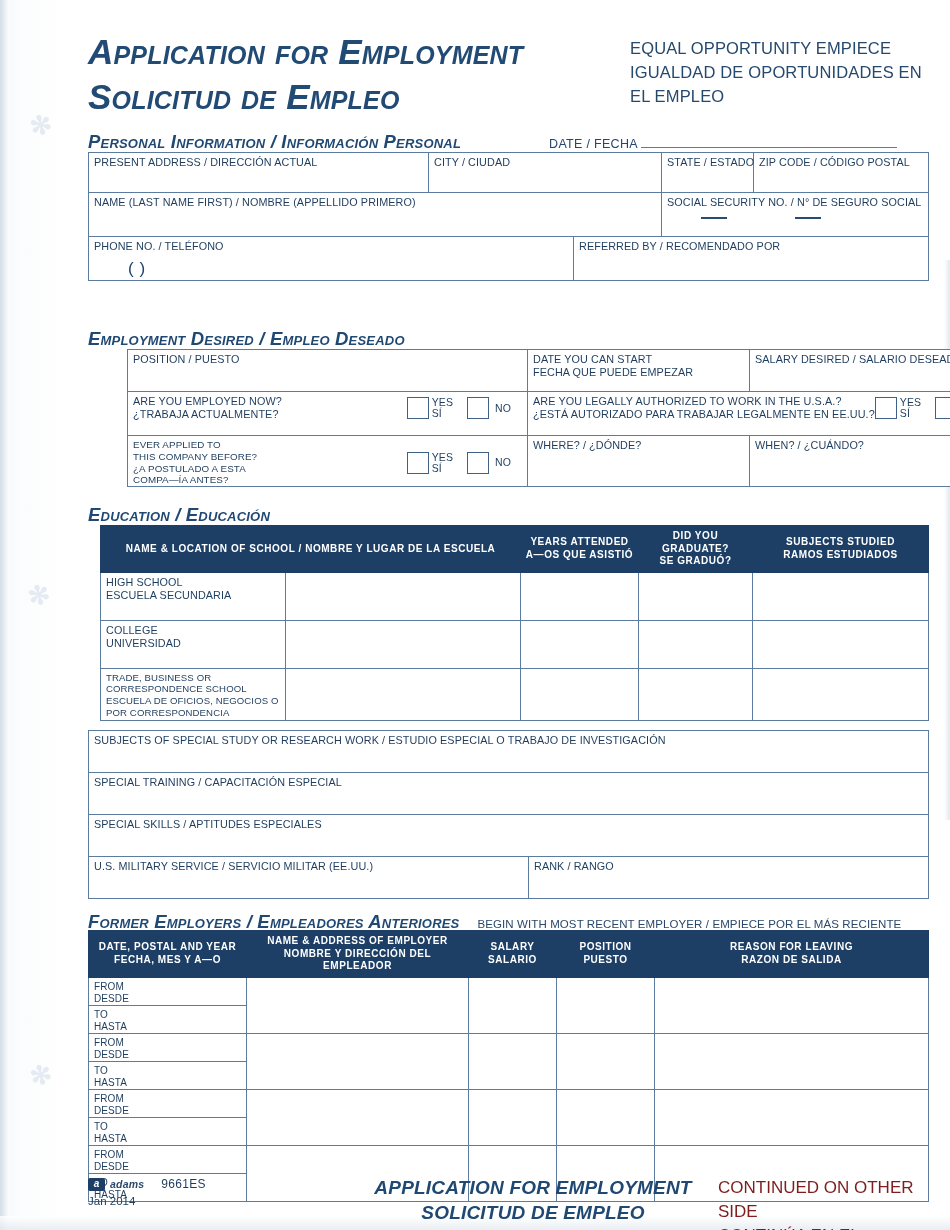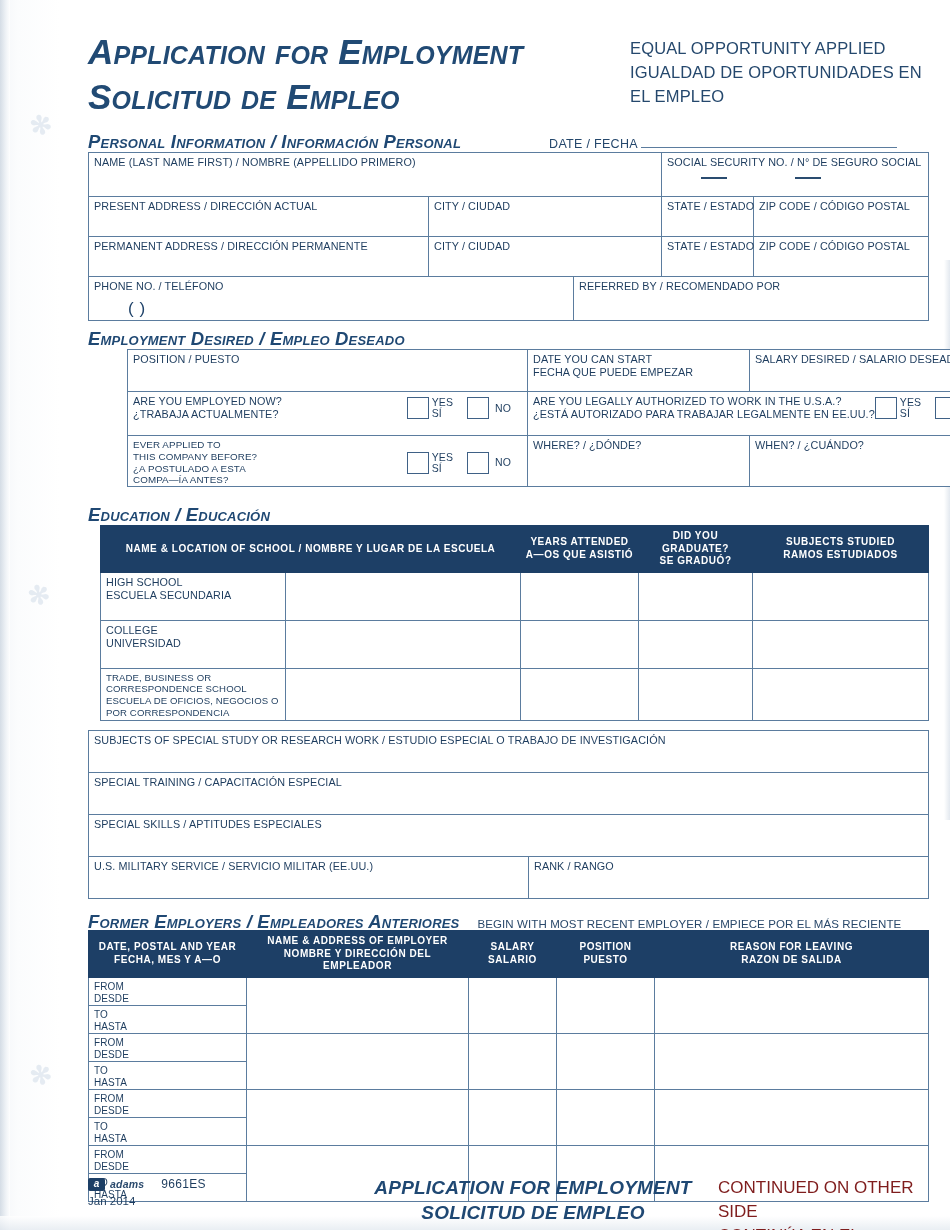--- a/index.html
+++ b/index.html
@@ -156,21 +156,21 @@
 
 <div class="page">
 
   <div class="hdr">
     <div class="title-block">
       <div class="titles">
         <div class="t-line">Application for Employment</div>
         <div class="t-line">Solicitud de Empleo</div>
       </div>
       <div class="eeo">
-        <div>EQUAL OPPORTUNITY APPLIED</div>
+        <div>EQUAL OPPORTUNITY EMPIECE</div>
         <div>IGUALDAD DE OPORTUNIDADES EN</div>
         <div>EL EMPLEO</div>
       </div>
     </div>
   </div>
 
   <div style="position:absolute;left:88px;top:131px;width:840px;display:flex;align-items:baseline;">
     <div class="sec-h">
       <span>Personal Information</span>
       <span class="sep">/</span>
@@ -185,54 +185,40 @@
   <table class="tbl" style="position:absolute;left:88px;top:152px;">
     <colgroup>
       <col style="width:340px">
         <col style="width:145px">
         <col style="width:88px">
         <col style="width:92px">
         <col style="width:175px">
     </colgroup>
     <tbody>
         <tr>
+      <td style="height:40px">
+        <span class="lbl">PRESENT ADDRESS / DIRECCIÓN ACTUAL</span>
+      </td>
+      <td colspan="2">
+        <span class="lbl">CITY / CIUDAD</span>
+      </td>
+      <td>
+        <span class="lbl">STATE / ESTADO</span>
+      </td>
+      <td>
+        <span class="lbl">ZIP CODE / CÓDIGO POSTAL</span>
+      </td>
+    </tr>
+    <tr>
       <td colspan="3" style="height:44px">
         <span class="lbl">NAME (LAST NAME FIRST) / NOMBRE (APPELLIDO PRIMERO)</span>
       </td>
       <td colspan="2">
         <span class="lbl">SOCIAL SECURITY NO. / N° DE SEGURO SOCIAL</span>
         <span class="ssn-dashes"><i></i><i></i></span>
-      </td>
-    </tr>
-    <tr>
-      <td style="height:40px">
-        <span class="lbl">PRESENT ADDRESS / DIRECCIÓN ACTUAL</span>
-      </td>
-      <td colspan="2">
-        <span class="lbl">CITY / CIUDAD</span>
-      </td>
-      <td>
-        <span class="lbl">STATE / ESTADO</span>
-      </td>
-      <td>
-        <span class="lbl">ZIP CODE / CÓDIGO POSTAL</span>
-      </td>
-    </tr>
-    <tr>
-      <td style="height:40px">
-        <span class="lbl">PERMANENT ADDRESS / DIRECCIÓN PERMANENTE</span>
-      </td>
-      <td colspan="2">
-        <span class="lbl">CITY / CIUDAD</span>
-      </td>
-      <td>
-        <span class="lbl">STATE / ESTADO</span>
-      </td>
-      <td>
-        <span class="lbl">ZIP CODE / CÓDIGO POSTAL</span>
       </td>
     </tr>
     <tr>
       <td colspan="2" style="height:42px">
         <span class="lbl">PHONE NO. / TELÉFONO</span>
         <div class="paren">(            )</div>
       </td>
       <td colspan="3">
         <span class="lbl">REFERRED BY / RECOMENDADO POR</span>
       </td>

